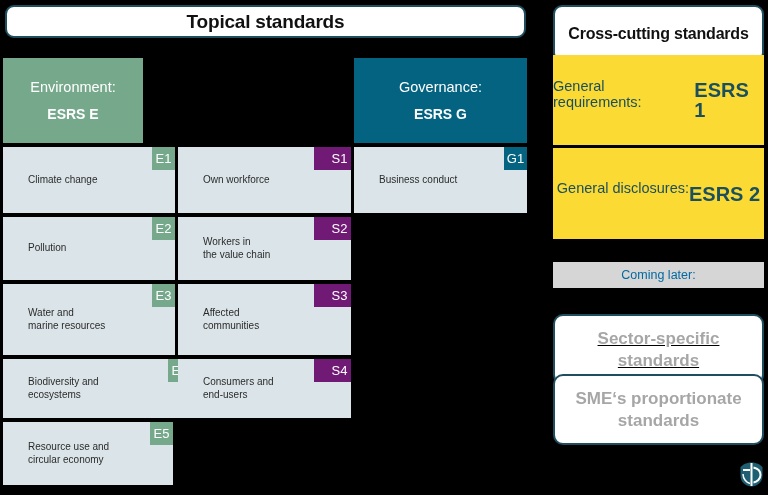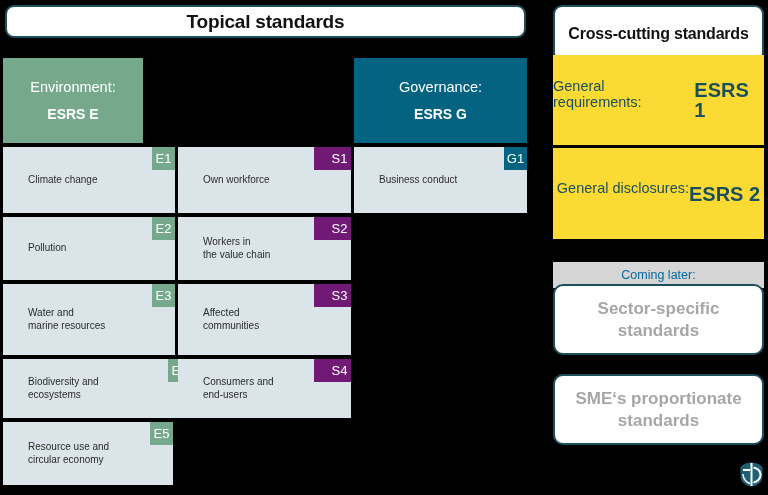--- a/index.html
+++ b/index.html
@@ -152,21 +152,21 @@
     box-sizing: border-box;
     text-align: center;
   }
   .future span {
     font-size: 17px;
     font-weight: bold;
     color: #a6a6a6;
     line-height: 1.25;
     white-space: pre-line;
   }
-  #future-sector { top: 284px; height: 71px; }
+  #future-sector { top: 314px; height: 71px; text-decoration: underline; }
   #future-sme    { top: 374px; height: 71px; }
 
   
   #logo {
     position: absolute;
     left: 739px;
     top: 461px;
     width: 25px;
     height: 27px;
   }

